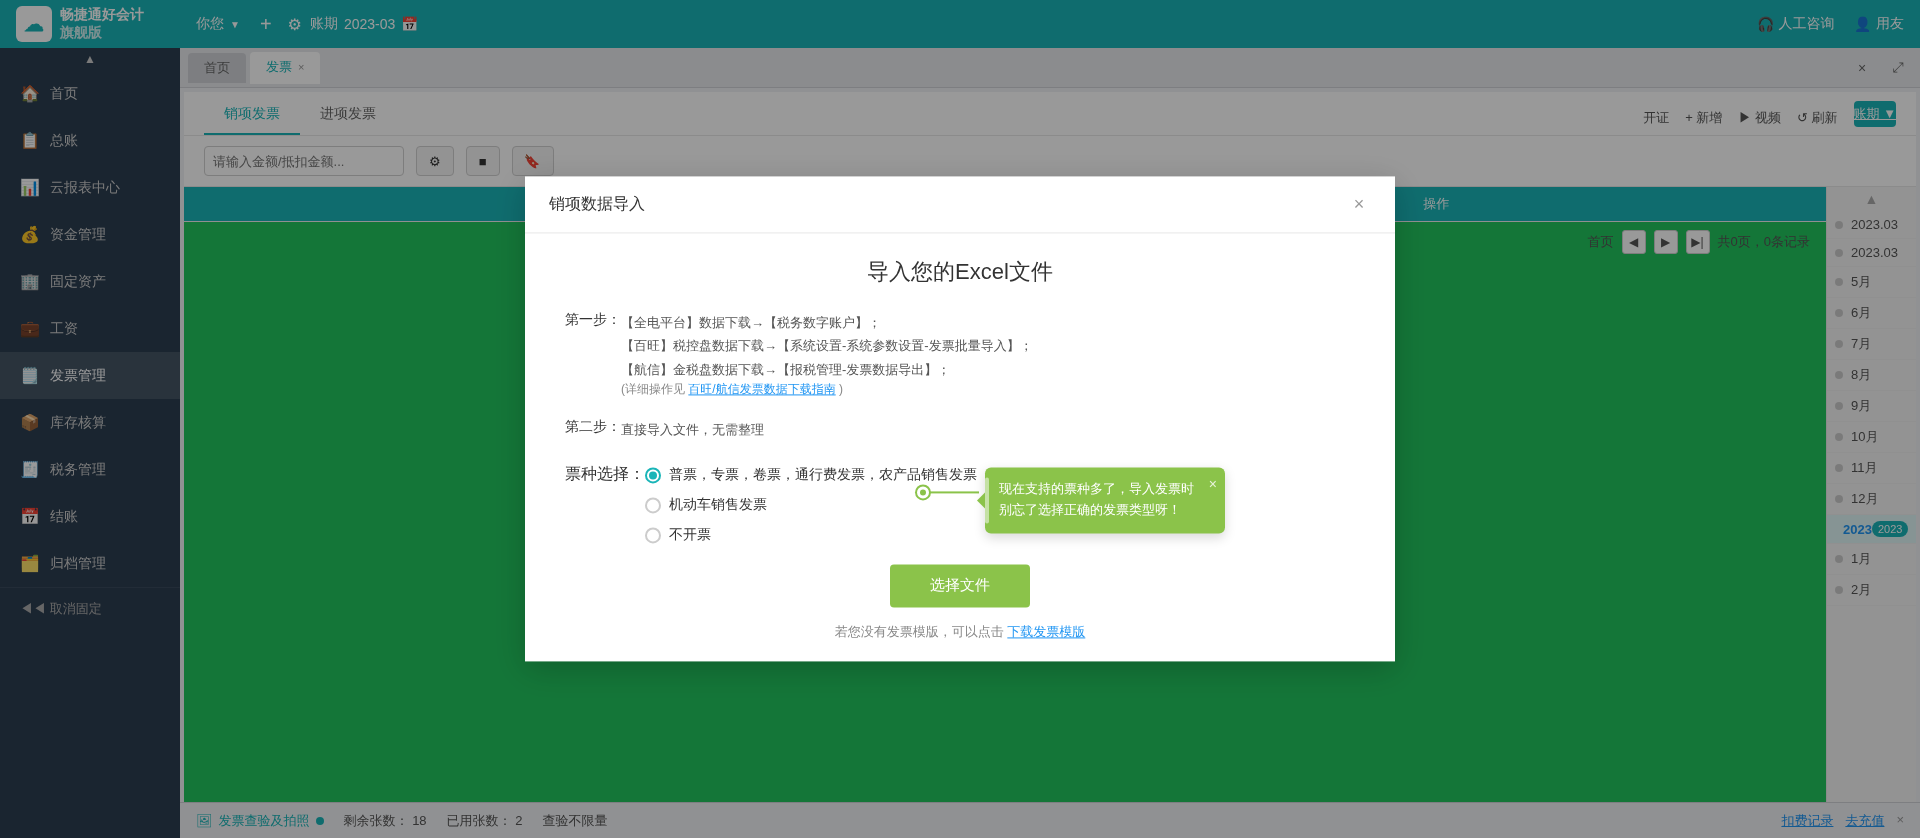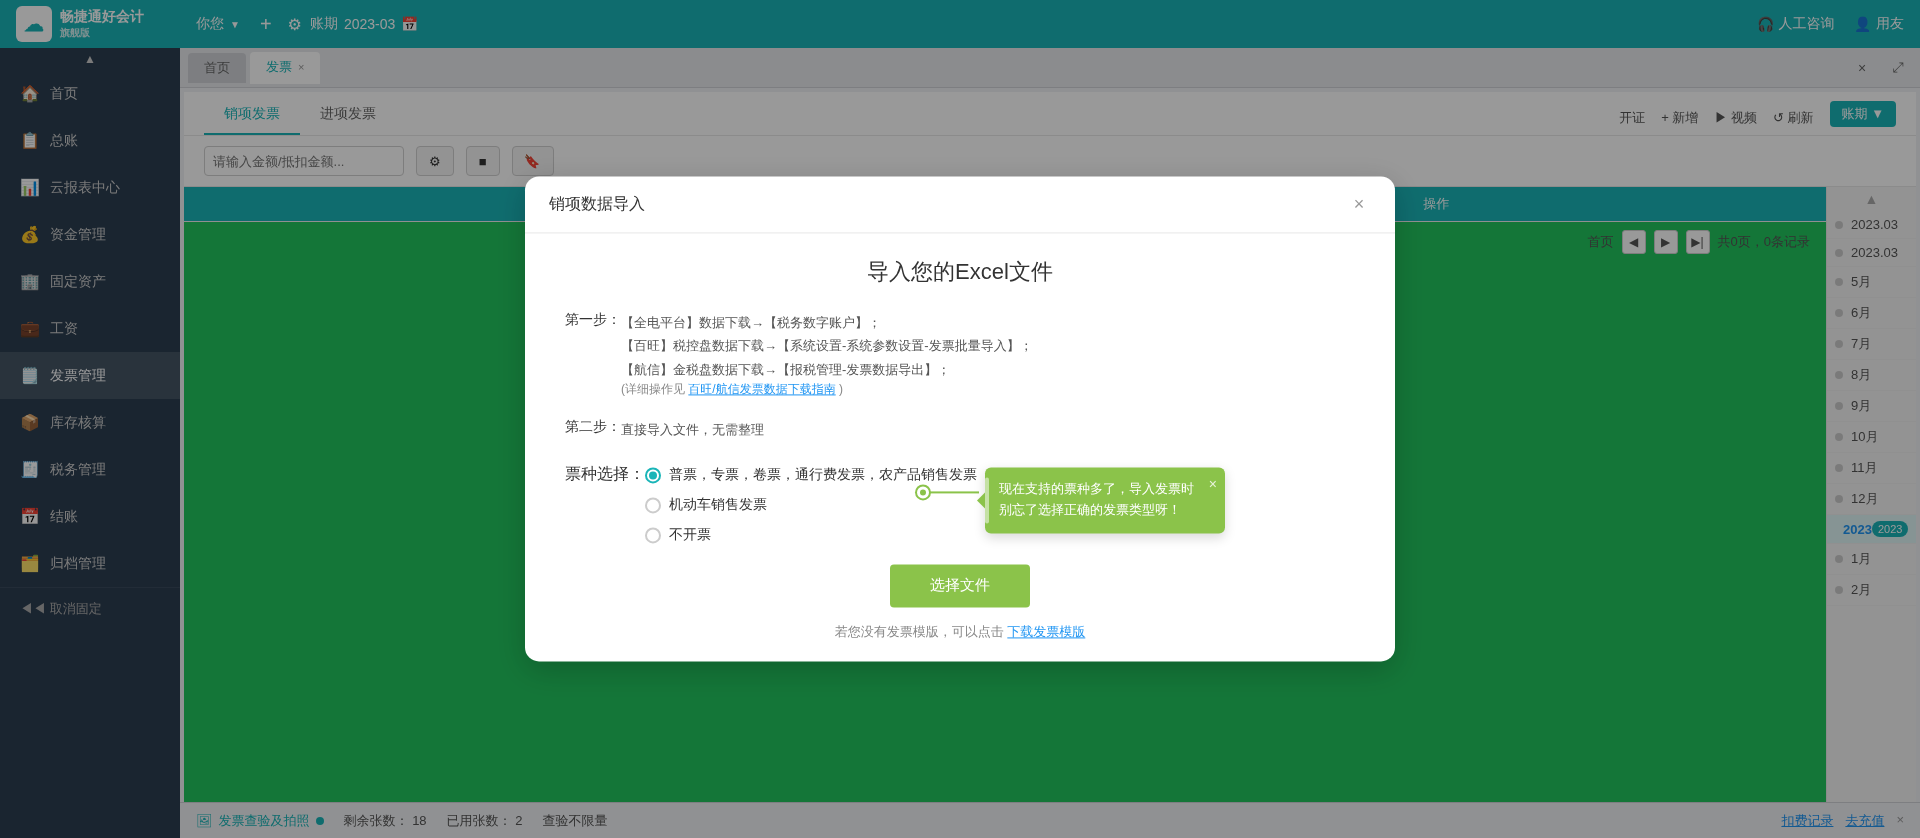--- a/index.html
+++ b/index.html
@@ -106,21 +106,21 @@
 
     
     .overlay {
       position: fixed; top: 0; left: 0; right: 0; bottom: 0;
       background: rgba(0,0,0,0.4); z-index: 200;
     }
 
     
     .dialog {
       position: fixed; top: 50%; left: 50%; transform: translate(-50%, -50%);
-      background: white; border-radius: 14px; z-index: 300;
+      background: white; border-radius: 0; z-index: 300;
       width: 870px; max-height: 580px;
       box-shadow: 0 8px 32px rgba(0,0,0,0.2);
       overflow: visible;
     }
     .dialog-header {
       display: flex; align-items: center; justify-content: space-between;
       padding: 16px 24px; border-bottom: 1px solid #e8e8e8;
       font-size: 16px; font-weight: 500; color: #333;
     }
     .dialog-close {
@@ -193,21 +193,21 @@
     .scroll-up { text-align: center; padding: 4px; color: #ccc; font-size: 12px; }
   </style>
 </head>
 <body>
 
 <div class="top-bar">
   <div class="top-bar-logo">
     <div class="logo-icon">☁</div>
     <div>
       <div style="font-size:14px;font-weight:bold;">畅捷通好会计</div>
-      <div style="font-size:10px;opacity:0.8;">旗舰版</div>
+      <div style="font-size:14px;opacity:0.8;">旗舰版</div>
     </div>
   </div>
   <div class="top-bar-account">
     <span>你您</span>
     <span class="arrow">▼</span>
   </div>
   <div class="top-bar-center">
     <span class="add-btn">+</span>
     <span class="gear-btn">⚙</span>
   </div>
@@ -305,21 +305,21 @@
       </div>
       <div class="invoice-nav-item">
         <span>进项发票</span>
       </div>
 
       <div style="margin-left:auto;display:flex;align-items:flex-end;gap:16px;">
         <span style="color:#555;font-size:13px;cursor:pointer;">开证</span>
         <span style="color:#555;font-size:13px;cursor:pointer;">+ 新增</span>
         <span style="color:#555;font-size:13px;cursor:pointer;">▶ 视频</span>
         <span style="color:#555;font-size:13px;cursor:pointer;">↺ 刷新</span>
-        <button style="background:#1ab5b8;color:white;border:none;padding:4px 12px;border-radius:4px;cursor:pointer;font-size:13px;">账期 ▼</button>
+        <button style="background:#1ab5b8;color:white;border:none;padding:4px 0;border-radius:4px;cursor:pointer;font-size:13px;text-decoration:underline;">账期 ▼</button>
       </div>
     </div>
 
     <div class="invoice-toolbar">
       <input class="toolbar-search" placeholder="请输入金额/抵扣金额..." style="">
       <button class="toolbar-btn default">⚙</button>
       <button class="toolbar-btn default">■</button>
       <button class="toolbar-btn default">🔖</button>
     </div>
 

